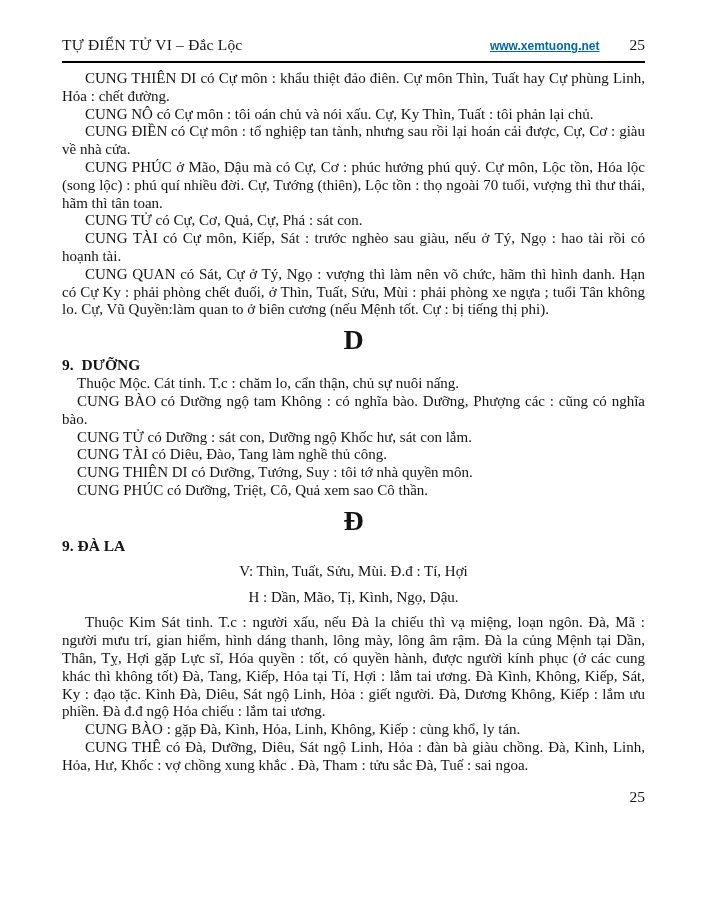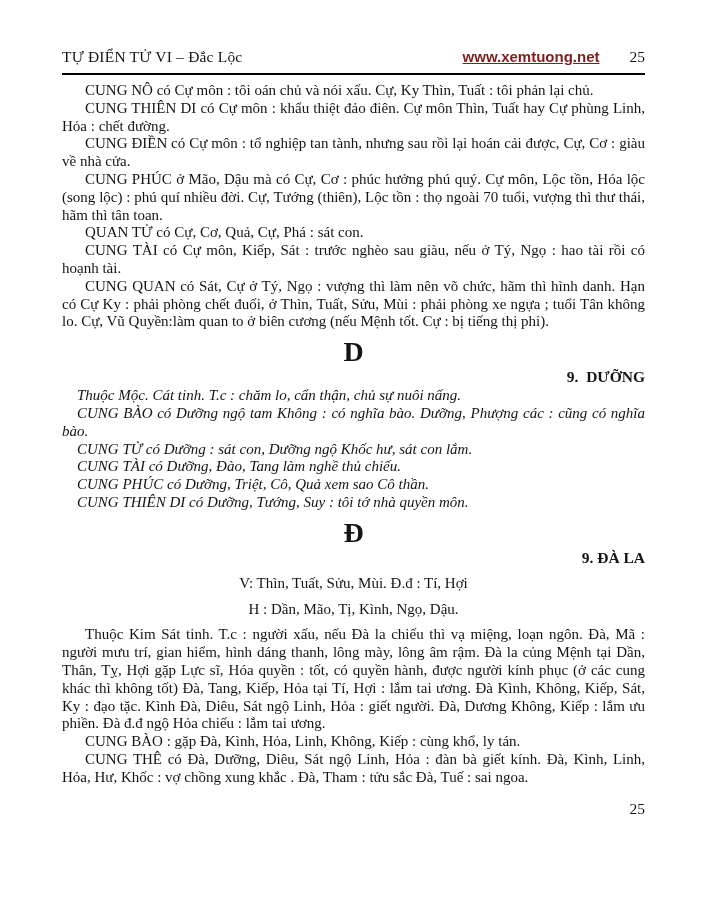--- a/index.html
+++ b/index.html
@@ -29,25 +29,24 @@
     letter-spacing: 0.2px;
   }
   .header-right {
     display: flex;
     align-items: baseline;
     gap: 30px;
   }
   .site-link {
     font-family: "Liberation Sans", "DejaVu Sans", sans-serif;
     font-weight: bold;
-    font-size: 15px;
-    color: #7f1d1d;
+    font-size: 12px;
+    color: #0369a1;
     text-decoration: underline;
     cursor: pointer;
-    margin-top: 12px;
   }
   .page-num-top {
     font-size: 15.5px;
   }
   .header-rule {
     border: 0;
     border-top: 2px solid #000000;
     margin: 7px 0 0 0;
   }
   .body-text {
@@ -56,33 +55,32 @@
     line-height: 17.8px;
   }
   .body-text p {
     margin: 0;
     text-align: justify;
     text-indent: 23px;
   }
   .entry-line {
     text-indent: 15px !important;
     text-align: center;
-    font-style: italic;
   }
   .letter-heading {
     font-size: 28px;
     font-weight: bold;
     text-align: center;
     line-height: 30px;
     margin: 6px 0 1px 0;
   }
   .entry-title {
     font-size: 15.5px;
     font-weight: bold;
-    text-align: right;
+    text-align: left;
     line-height: 18px;
     white-space: pre-wrap;
     margin: 0 0 1px 0;
   }
   .center-line {
     text-align: center;
     line-height: 17.8px;
     margin: 8px;
   }
   .page-num-bottom {
@@ -101,43 +99,43 @@
     <span class="header-right">
       <a class="site-link">www.xemtuong.net</a>
       <span class="page-num-top">25</span>
     </span>
   </div>
 
   <hr class="header-rule">
 
   <div class="body-text">
 
+    <p>CUNG THIÊN DI có Cự môn : khẩu thiệt đảo điên. Cự môn Thìn, Tuất hay Cự phùng Linh, Hỏa : chết đường.</p>
     <p>CUNG NÔ có Cự môn : tôi oán chủ và nói xấu. Cự, Ky Thìn, Tuất : tôi phản lại chủ.</p>
-    <p>CUNG THIÊN DI có Cự môn : khẩu thiệt đảo điên. Cự môn Thìn, Tuất hay Cự phùng Linh, Hỏa : chết đường.</p>
     <p>CUNG ĐIỀN có Cự môn : tổ nghiệp tan tành, nhưng sau rồi lại hoán cải được, Cự, Cơ : giàu về nhà cửa.</p>
     <p>CUNG PHÚC ở Mão, Dậu mà có Cự, Cơ : phúc hưởng phú quý. Cự môn, Lộc tồn, Hóa lộc (song lộc) : phú quí nhiều đời. Cự, Tướng (thiên), Lộc tồn : thọ ngoài 70 tuổi, vượng thì thư thái, hãm thì tân toan.</p>
-    <p>QUAN TỬ có Cự, Cơ, Quả, Cự, Phá : sát con.</p>
+    <p>CUNG TỬ có Cự, Cơ, Quả, Cự, Phá : sát con.</p>
     <p>CUNG TÀI có Cự môn, Kiếp, Sát : trước nghèo sau giàu, nếu ở Tý, Ngọ : hao tài rồi có hoạnh tài.</p>
     <p>CUNG QUAN có Sát, Cự ở Tý, Ngọ : vượng thì làm nên võ chức, hãm thì hình danh. Hạn có Cự Ky : phải phòng chết đuối, ở Thìn, Tuất, Sửu, Mùi : phải phòng xe ngựa ; tuổi Tân không lo. Cự, Vũ Quyền:làm quan to ở biên cương (nếu Mệnh tốt. Cự : bị tiếng thị phi).</p>
 
     <div class="letter-heading">D</div>
     <div class="entry-title">9.  DƯỠNG</div>
 
     <p class="entry-line">Thuộc Mộc. Cát tinh. T.c : chăm lo, cẩn thận, chủ sự nuôi nấng.</p>
     <p class="entry-line">CUNG BÀO có Dưỡng ngộ tam Không : có nghĩa bào. Dưỡng, Phượng các : cũng có nghĩa bào.</p>
     <p class="entry-line">CUNG TỬ có Dưỡng : sát con, Dưỡng ngộ Khốc hư, sát con lắm.</p>
-    <p class="entry-line">CUNG TÀI có Dưỡng, Đào, Tang làm nghề thủ chiếu.</p>
+    <p class="entry-line">CUNG TÀI có Diêu, Đào, Tang làm nghề thủ công.</p>
+    <p class="entry-line">CUNG THIÊN DI có Dưỡng, Tướng, Suy : tôi tớ nhà quyền môn.</p>
     <p class="entry-line">CUNG PHÚC có Dưỡng, Triệt, Cô, Quả xem sao Cô thần.</p>
-    <p class="entry-line">CUNG THIÊN DI có Dưỡng, Tướng, Suy : tôi tớ nhà quyền môn.</p>
 
     <div class="letter-heading">Đ</div>
     <div class="entry-title">9. ĐÀ LA</div>
     <div class="center-line">V: Thìn, Tuất, Sửu, Mùi. Đ.đ : Tí, Hợi</div>
     <div class="center-line">H : Dần, Mão, Tị, Kình, Ngọ, Dậu.</div>
 
     <p>Thuộc Kim Sát tinh. T.c : người xấu, nếu Đà la chiếu thì vạ miệng, loạn ngôn. Đà, Mã : người mưu trí, gian hiểm, hình dáng thanh, lông mày, lông âm rậm. Đà la củng Mệnh tại Dần, Thân, Tỵ, Hợi gặp Lực sĩ, Hóa quyền : tốt, có quyền hành, được người kính phục (ở các cung khác thì không tốt) Đà, Tang, Kiếp, Hỏa tại Tí, Hợi : lắm tai ương. Đà Kình, Không, Kiếp, Sát, Ky : đạo tặc. Kình Đà, Diêu, Sát ngộ Linh, Hỏa : giết người. Đà, Dương Không, Kiếp : lắm ưu phiền. Đà đ.đ ngộ Hỏa chiếu : lắm tai ương.</p>
     <p>CUNG BÀO : gặp Đà, Kình, Hỏa, Linh, Không, Kiếp : cùng khổ, ly tán.</p>
-    <p>CUNG THÊ có Đà, Dưỡng, Diêu, Sát ngộ Linh, Hỏa : đàn bà giết kính. Đà, Kình, Linh, Hỏa, Hư, Khốc : vợ chồng xung khắc . Đà, Tham : tửu sắc Đà, Tuế : sai ngoa.</p>
+    <p>CUNG THÊ có Đà, Dưỡng, Diêu, Sát ngộ Linh, Hỏa : đàn bà giàu chồng. Đà, Kình, Linh, Hỏa, Hư, Khốc : vợ chồng xung khắc . Đà, Tham : tửu sắc Đà, Tuế : sai ngoa.</p>
 
     <div class="page-num-bottom">25</div>
   </div>
 
 </div>
 
 </body></html>

